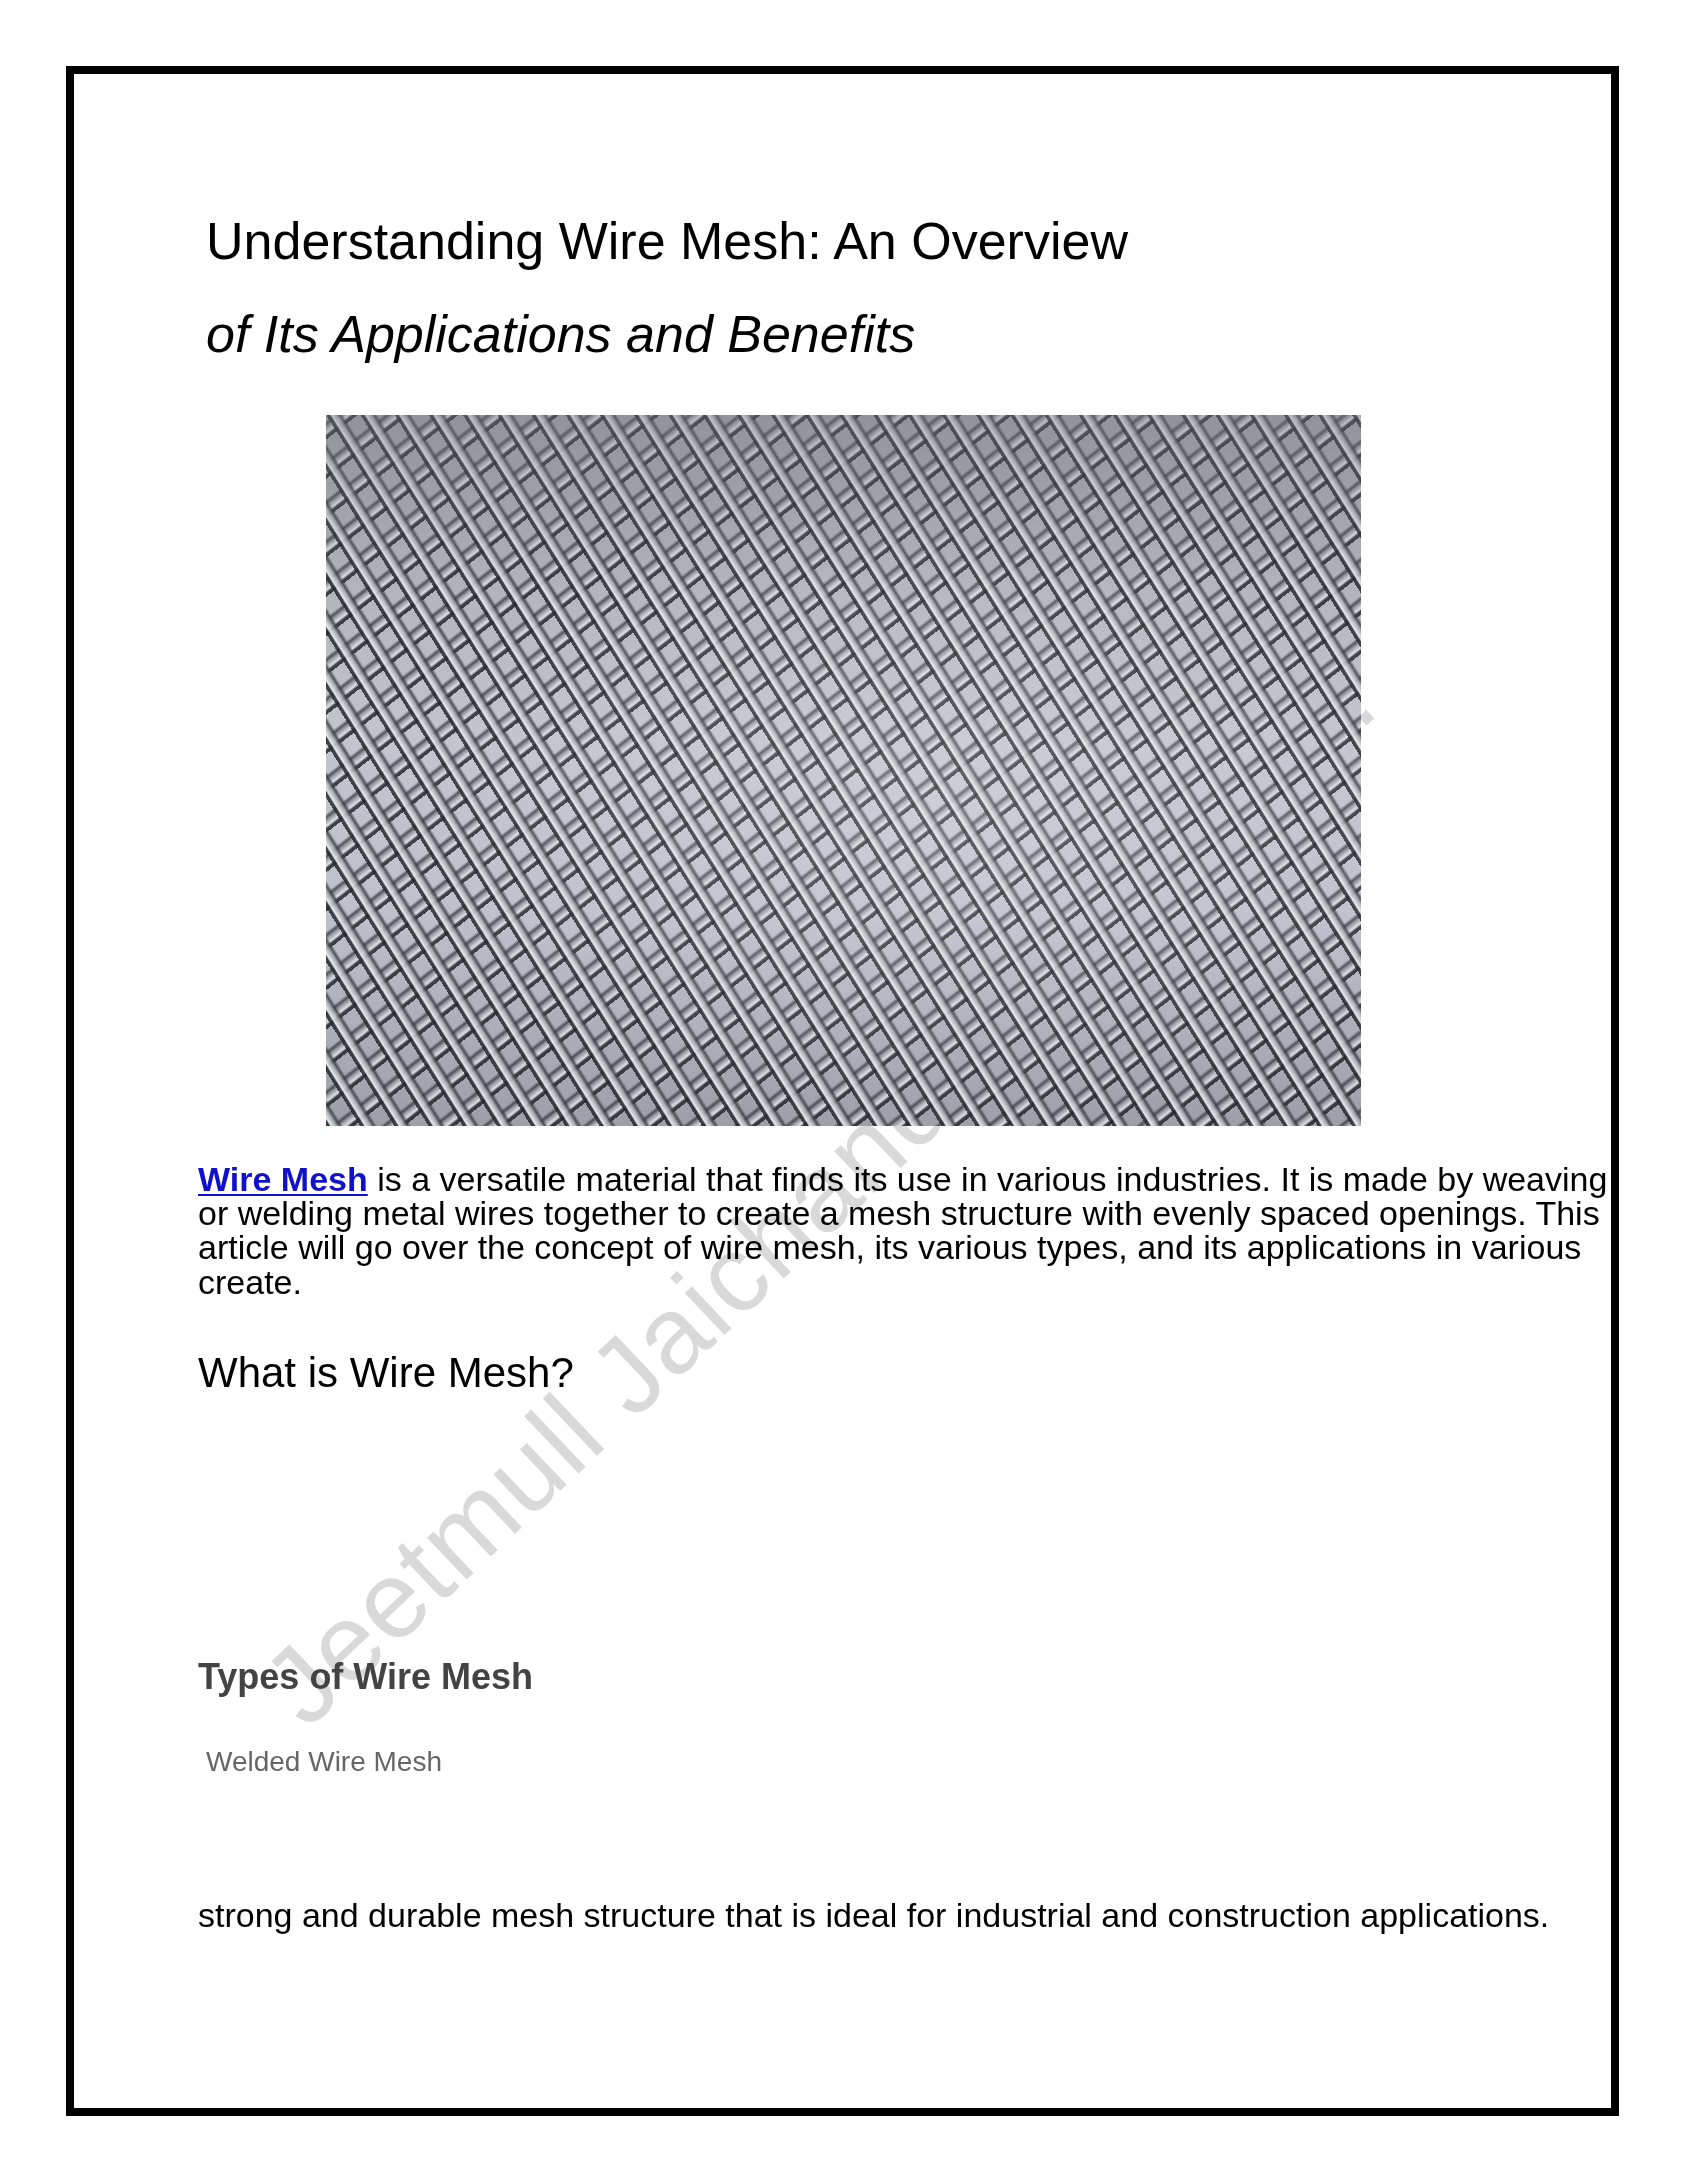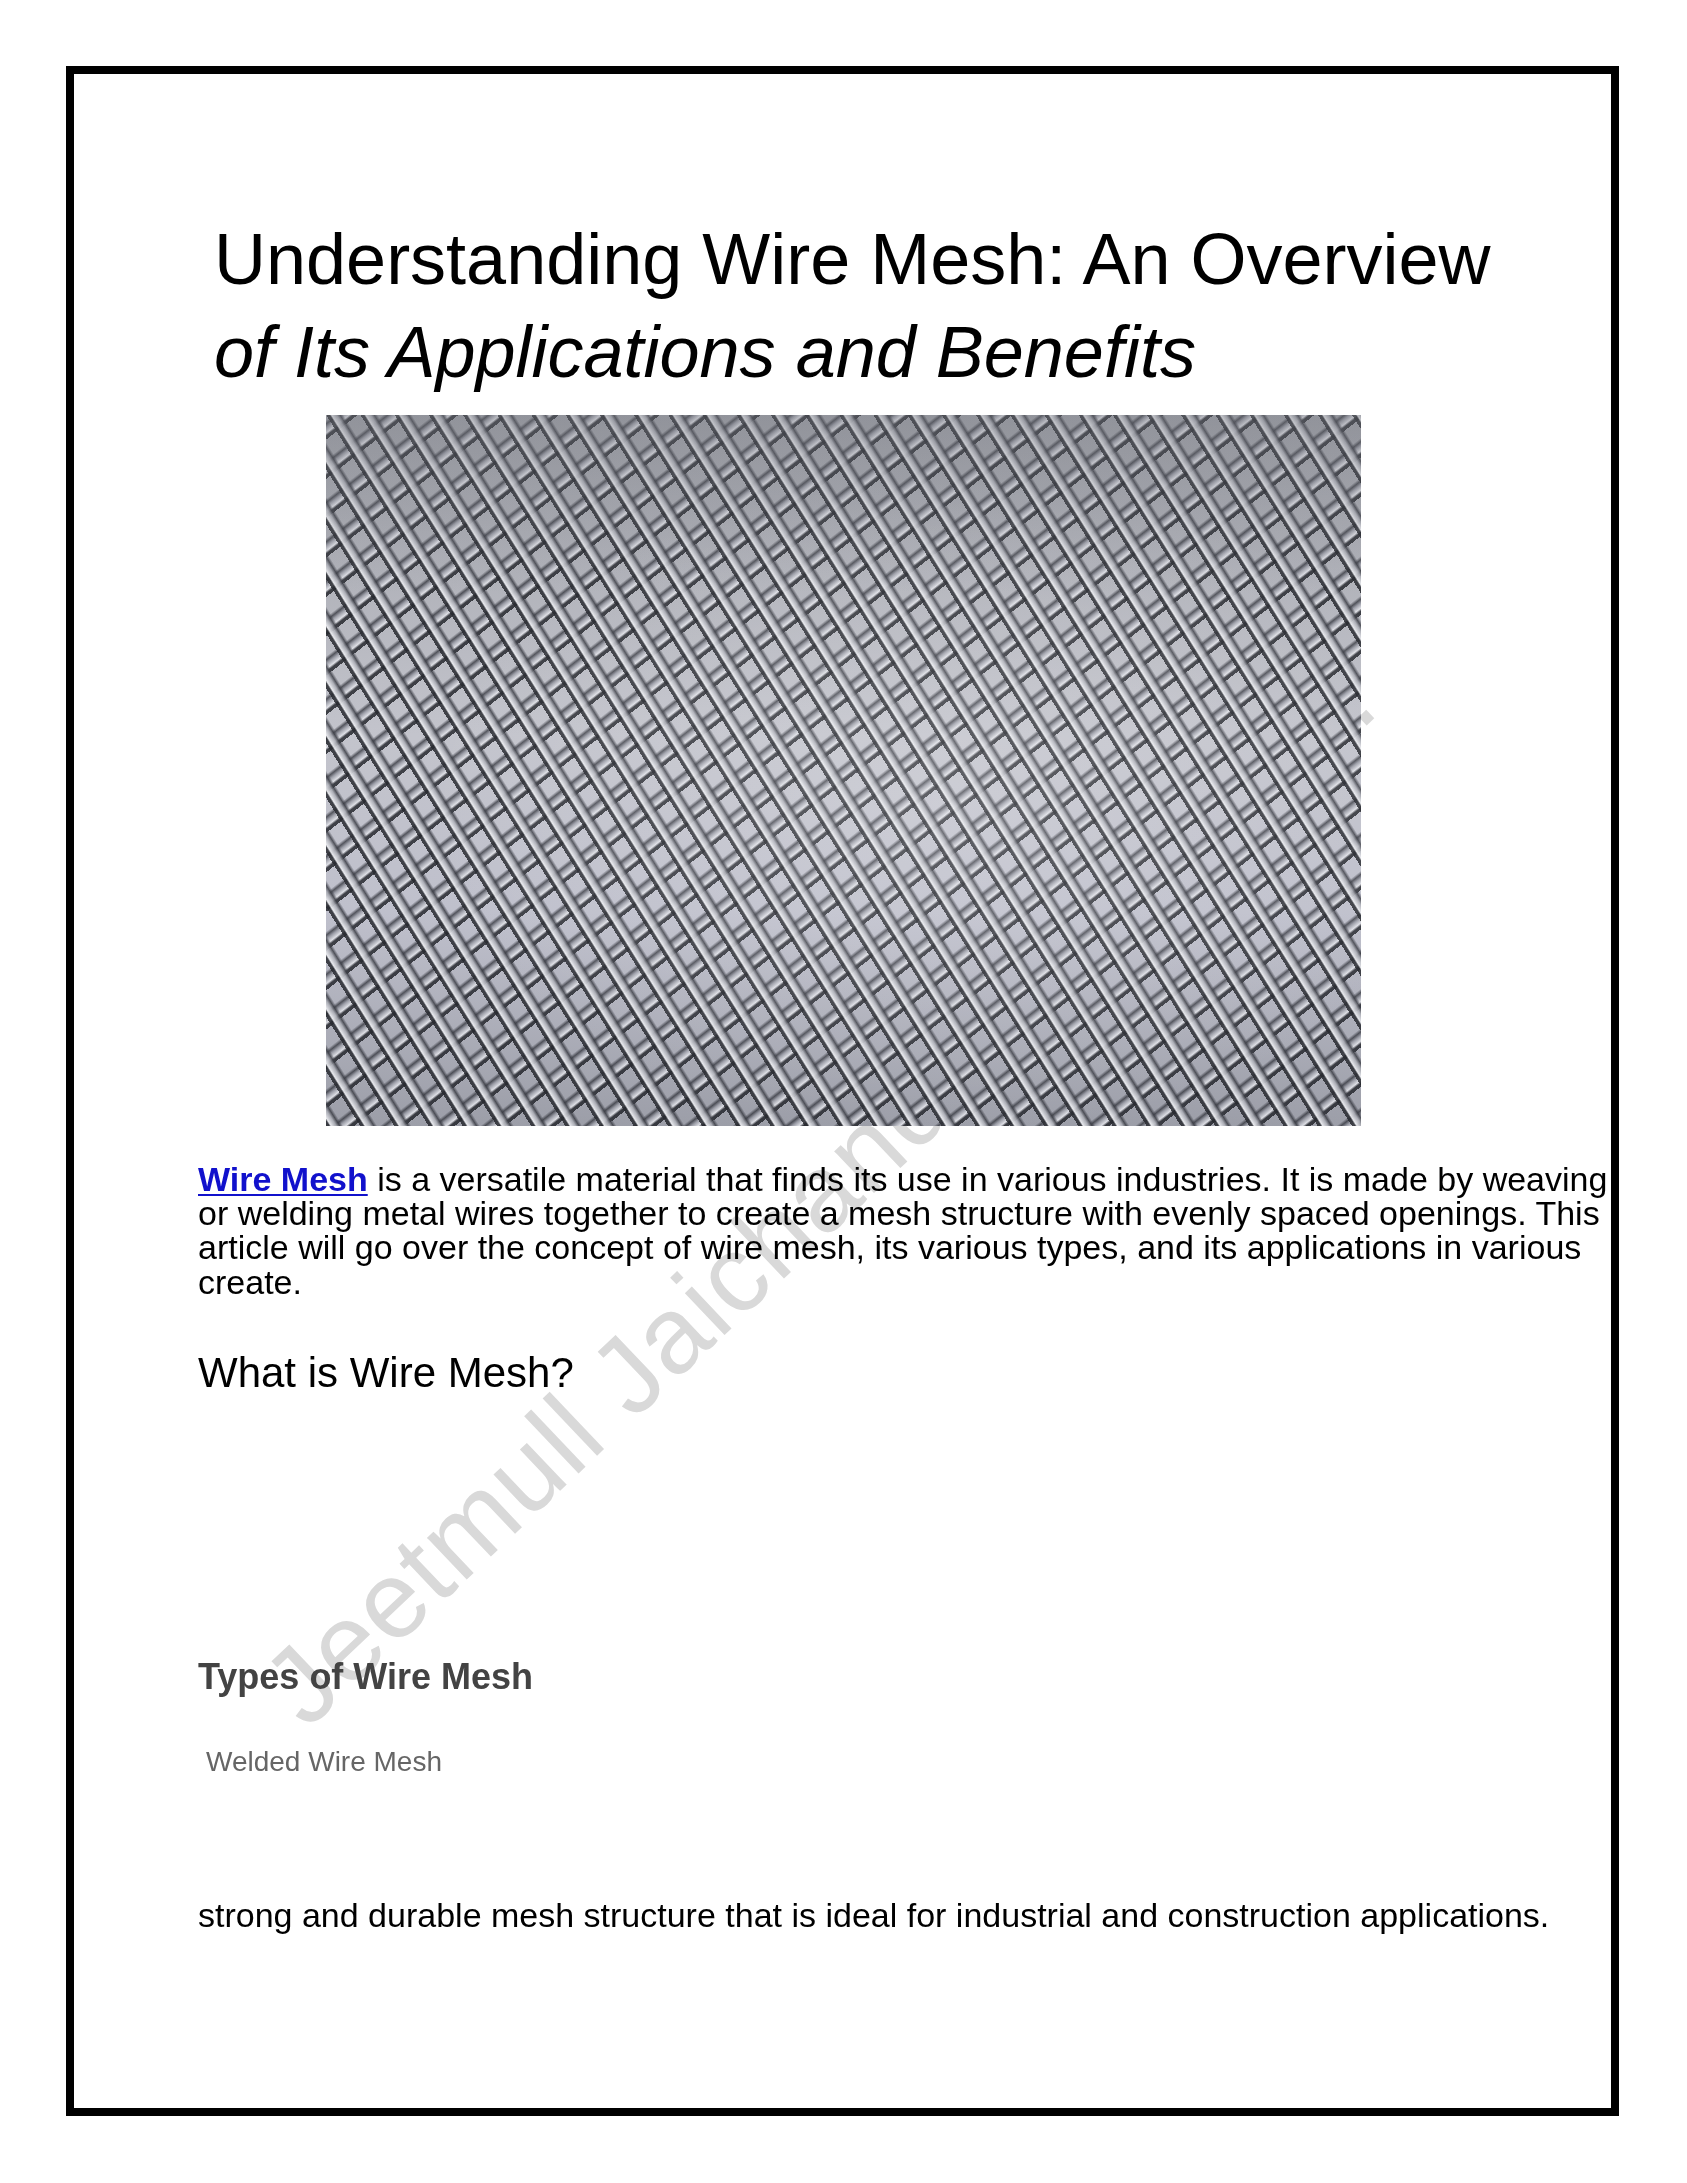--- a/index.html
+++ b/index.html
@@ -55,25 +55,25 @@
       width: 1687px;
       height: 2183px;
       z-index: 2;
     }
     .line {
       position: absolute;
       left: 198px;
       white-space: nowrap;
     }
     .title-line {
-      font-size: 72px;
+      font-size: 52px;
       line-height: 1;
       color: #000000;
       font-weight: normal;
-      margin: 16px;
+      margin: 8px;
     }
     .hero-image {
       position: absolute;
       left: 326px;
       top: 415px;
       width: 1035px;
       height: 711px;
       z-index: 3;
       overflow: hidden;
       background-color: #b6b8c2;

